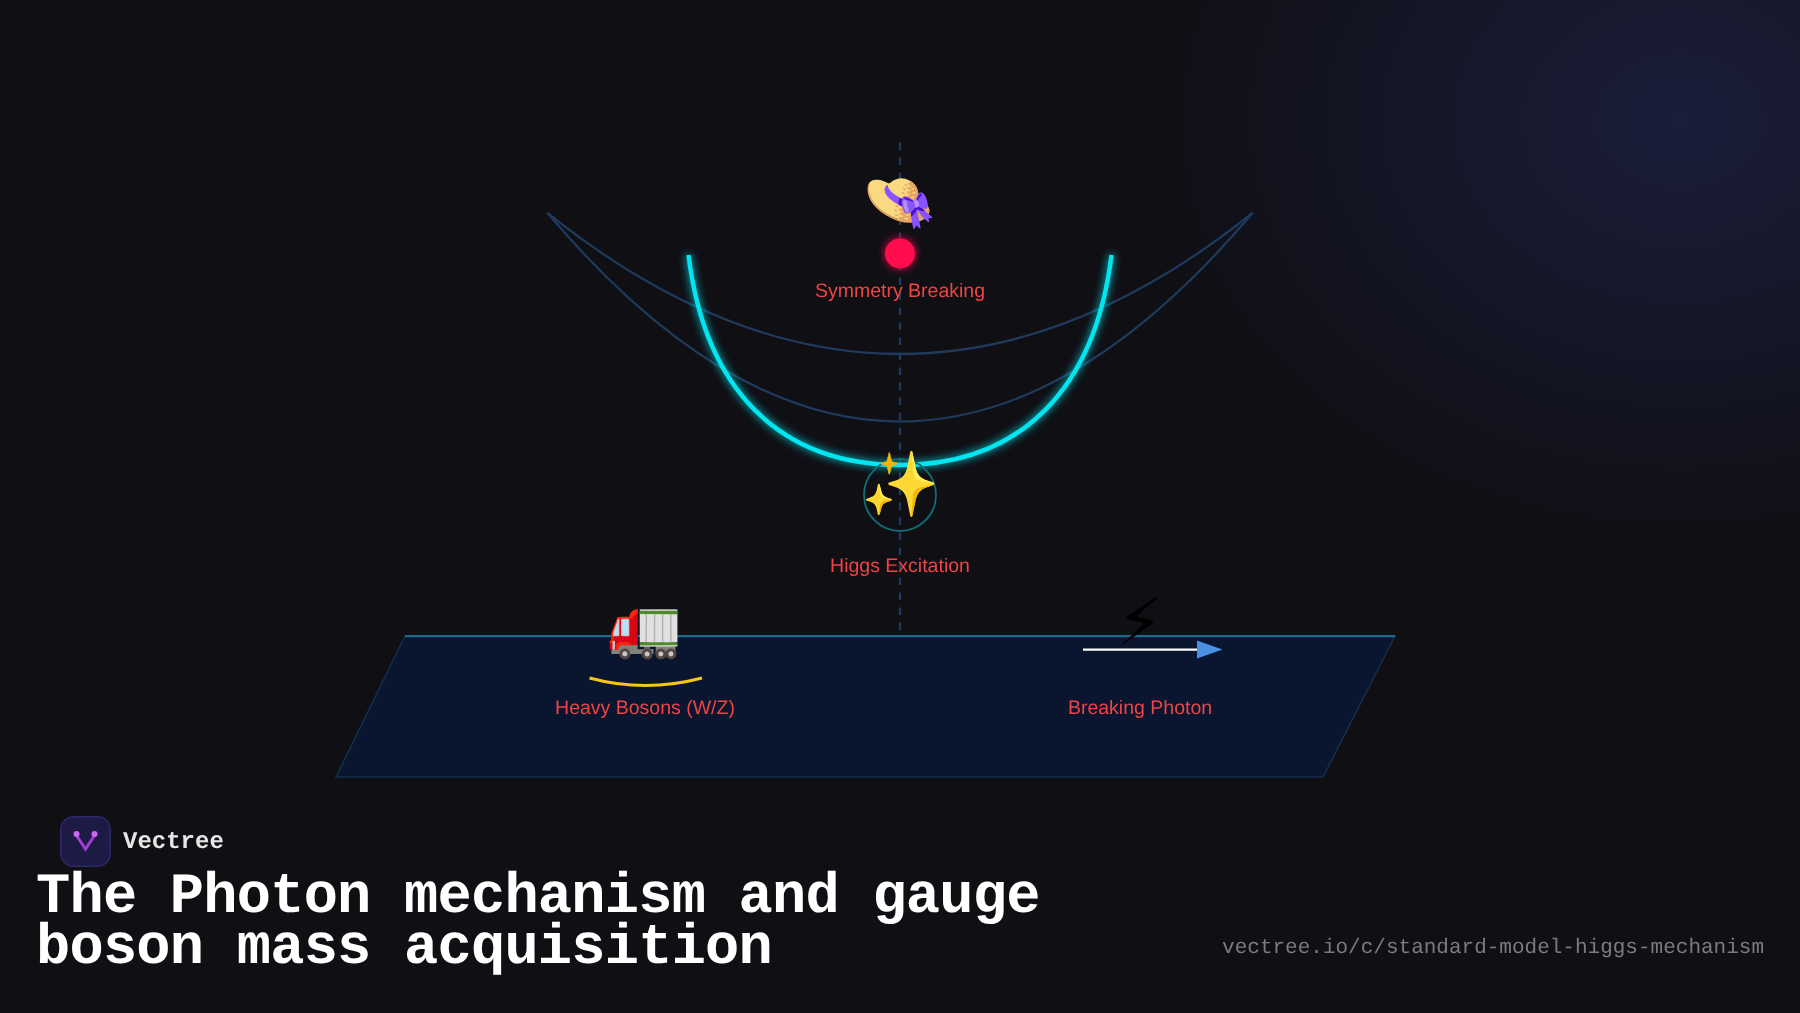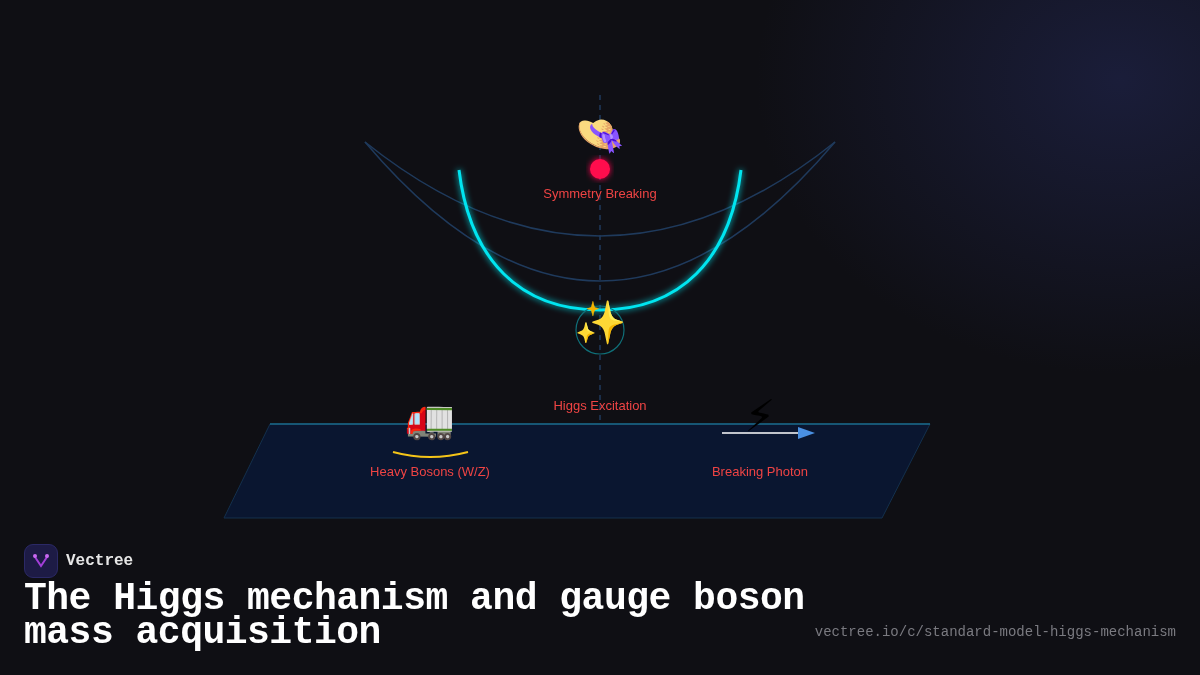--- a/index.html
+++ b/index.html
@@ -15,21 +15,21 @@
   }
   svg.diagram { position:absolute; left:0; top:0; width:1200px; height:675px; }
   .emoji {
     position:absolute; font-family: "DejaVu Sans", sans-serif; line-height:1; text-align:center;
   }
   .label {
     position:absolute; color:#ef4444; font-size:13px; white-space:nowrap; transform:translateX(-50%);
     font-family: "Liberation Sans", sans-serif;
   }
   .brand {
-    position:absolute; left:24px; top:544px; display:flex; align-items:center; gap:8px;
+    position:absolute; left:40px; top:544px; display:flex; align-items:center; gap:8px;
   }
   .brand-logo {
     width:34px; height:34px; border-radius:9px; background:#1d1b45; border:1px solid #2b2966;
     display:flex; align-items:center; justify-content:center; box-sizing:border-box;
   }
   .brand-name {
     color:#e6e6e6; font-family:"Liberation Mono", monospace; font-weight:bold; font-size:16px;
   }
   .title {
     position:absolute; left:24px; top:582px; width:800px;
@@ -76,29 +76,29 @@
   <line x1="722" y1="433" x2="800" y2="433" stroke="#ffffff" stroke-width="1.5"></line>
   <polygon points="798,427 815,433 798,439" fill="#4a90e2"></polygon>
 </svg>
 
 <div class="emoji" style="left:572px; top:114px; font-size:40px; width:56px;">👒</div>
 <div class="emoji" style="left:574px; top:302px; font-size:42px; width:52px;">✨</div>
 <div class="emoji" style="left:402px; top:398px; font-size:40px; width:56px;">🚛</div>
 <div class="emoji" style="left:734px; top:394px; font-size:44px; width:52px;">⚡</div>
 
 <div class="label" style="left:600px; top:186px;">Symmetry Breaking</div>
-<div class="label" style="left:600px; top:369px;margin-top:29px;">Higgs Excitation</div>
+<div class="label" style="left:600px; top:369px;">Higgs Excitation</div>
 <div class="label" style="left:430px; top:464px;text-align:right;">Heavy Bosons (W/Z)</div>
 <div class="label" style="left:760px; top:464px;">Breaking Photon</div>
 
 <div class="brand">
   <div class="brand-logo">
     <svg width="18" height="18" viewBox="0 0 18 18">
       <path d="M3,5 L9,14 L15,5" fill="none" stroke="#a23ed8" stroke-width="2" stroke-linecap="round"></path>
       <circle cx="3" cy="4" r="2" fill="#c86af0"></circle>
       <circle cx="15" cy="4" r="2" fill="#c86af0"></circle>
     </svg>
   </div>
   <span class="brand-name">Vectree</span>
 </div>
 
-<div class="title">The Higgs mechanism and gauge boson mass acquisition</div>
+<div class="title">The Photon mechanism and gauge boson mass acquisition</div>
 <div class="url">vectree.io/c/standard-model-higgs-mechanism</div>
 
 </body></html>

